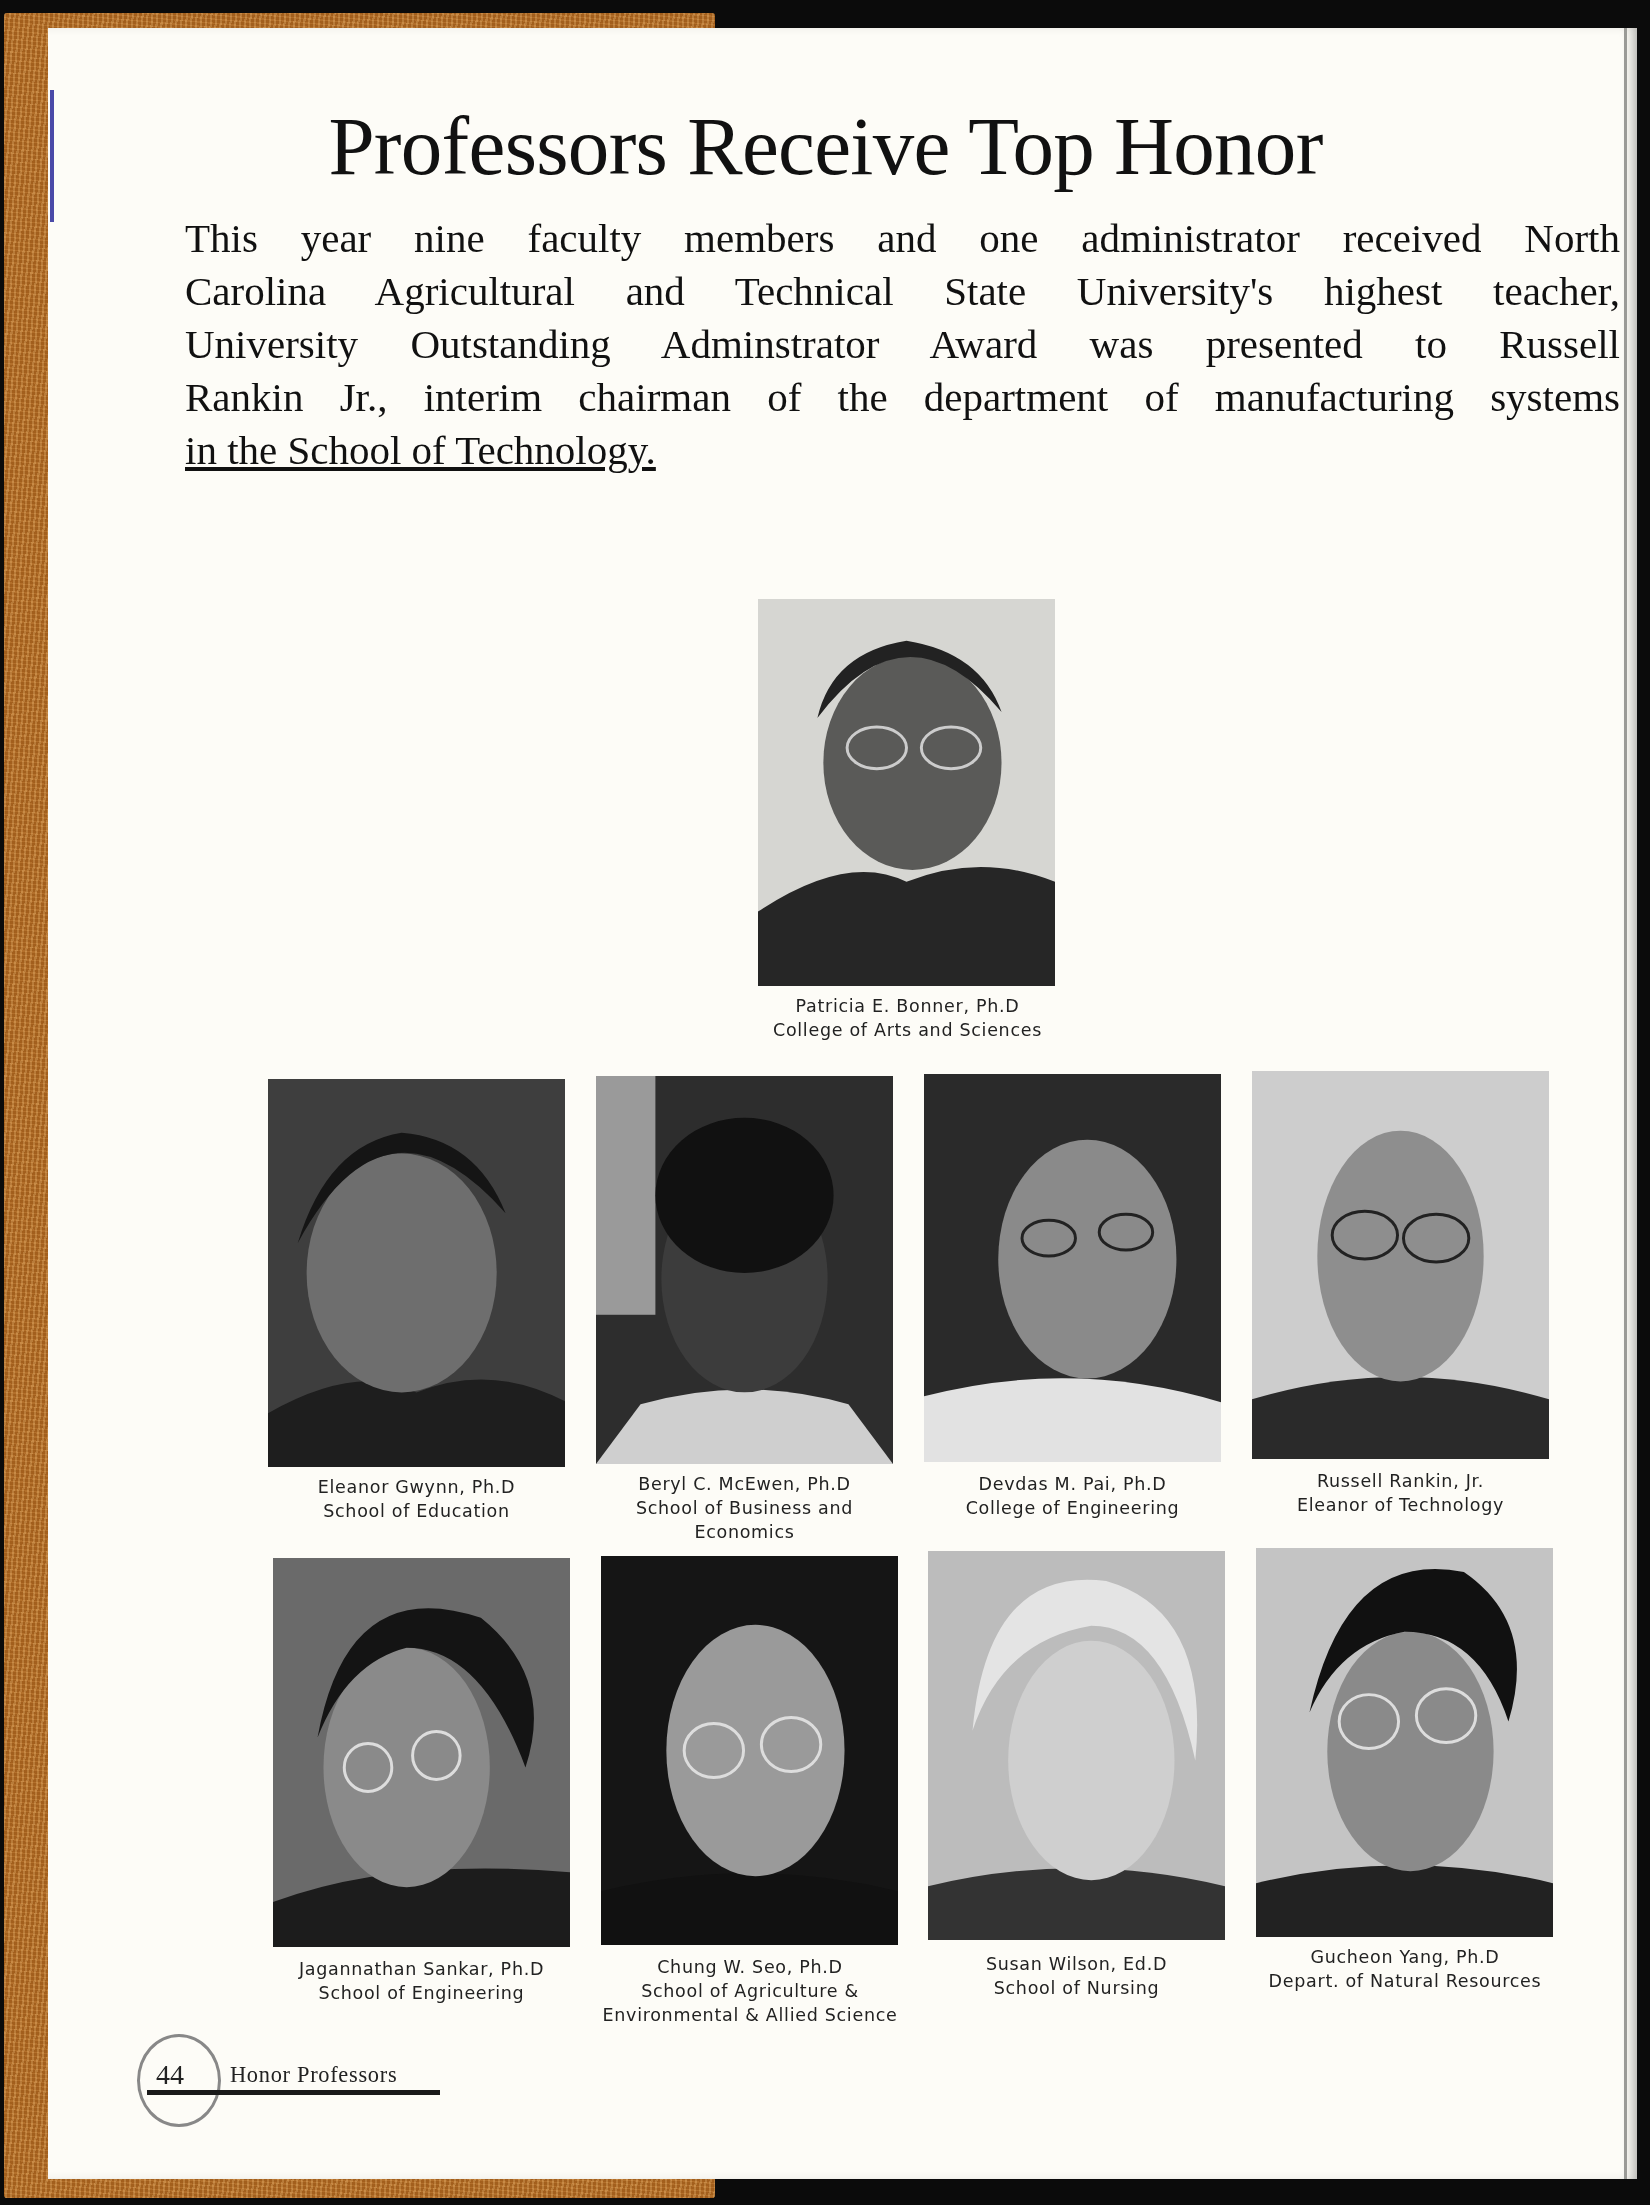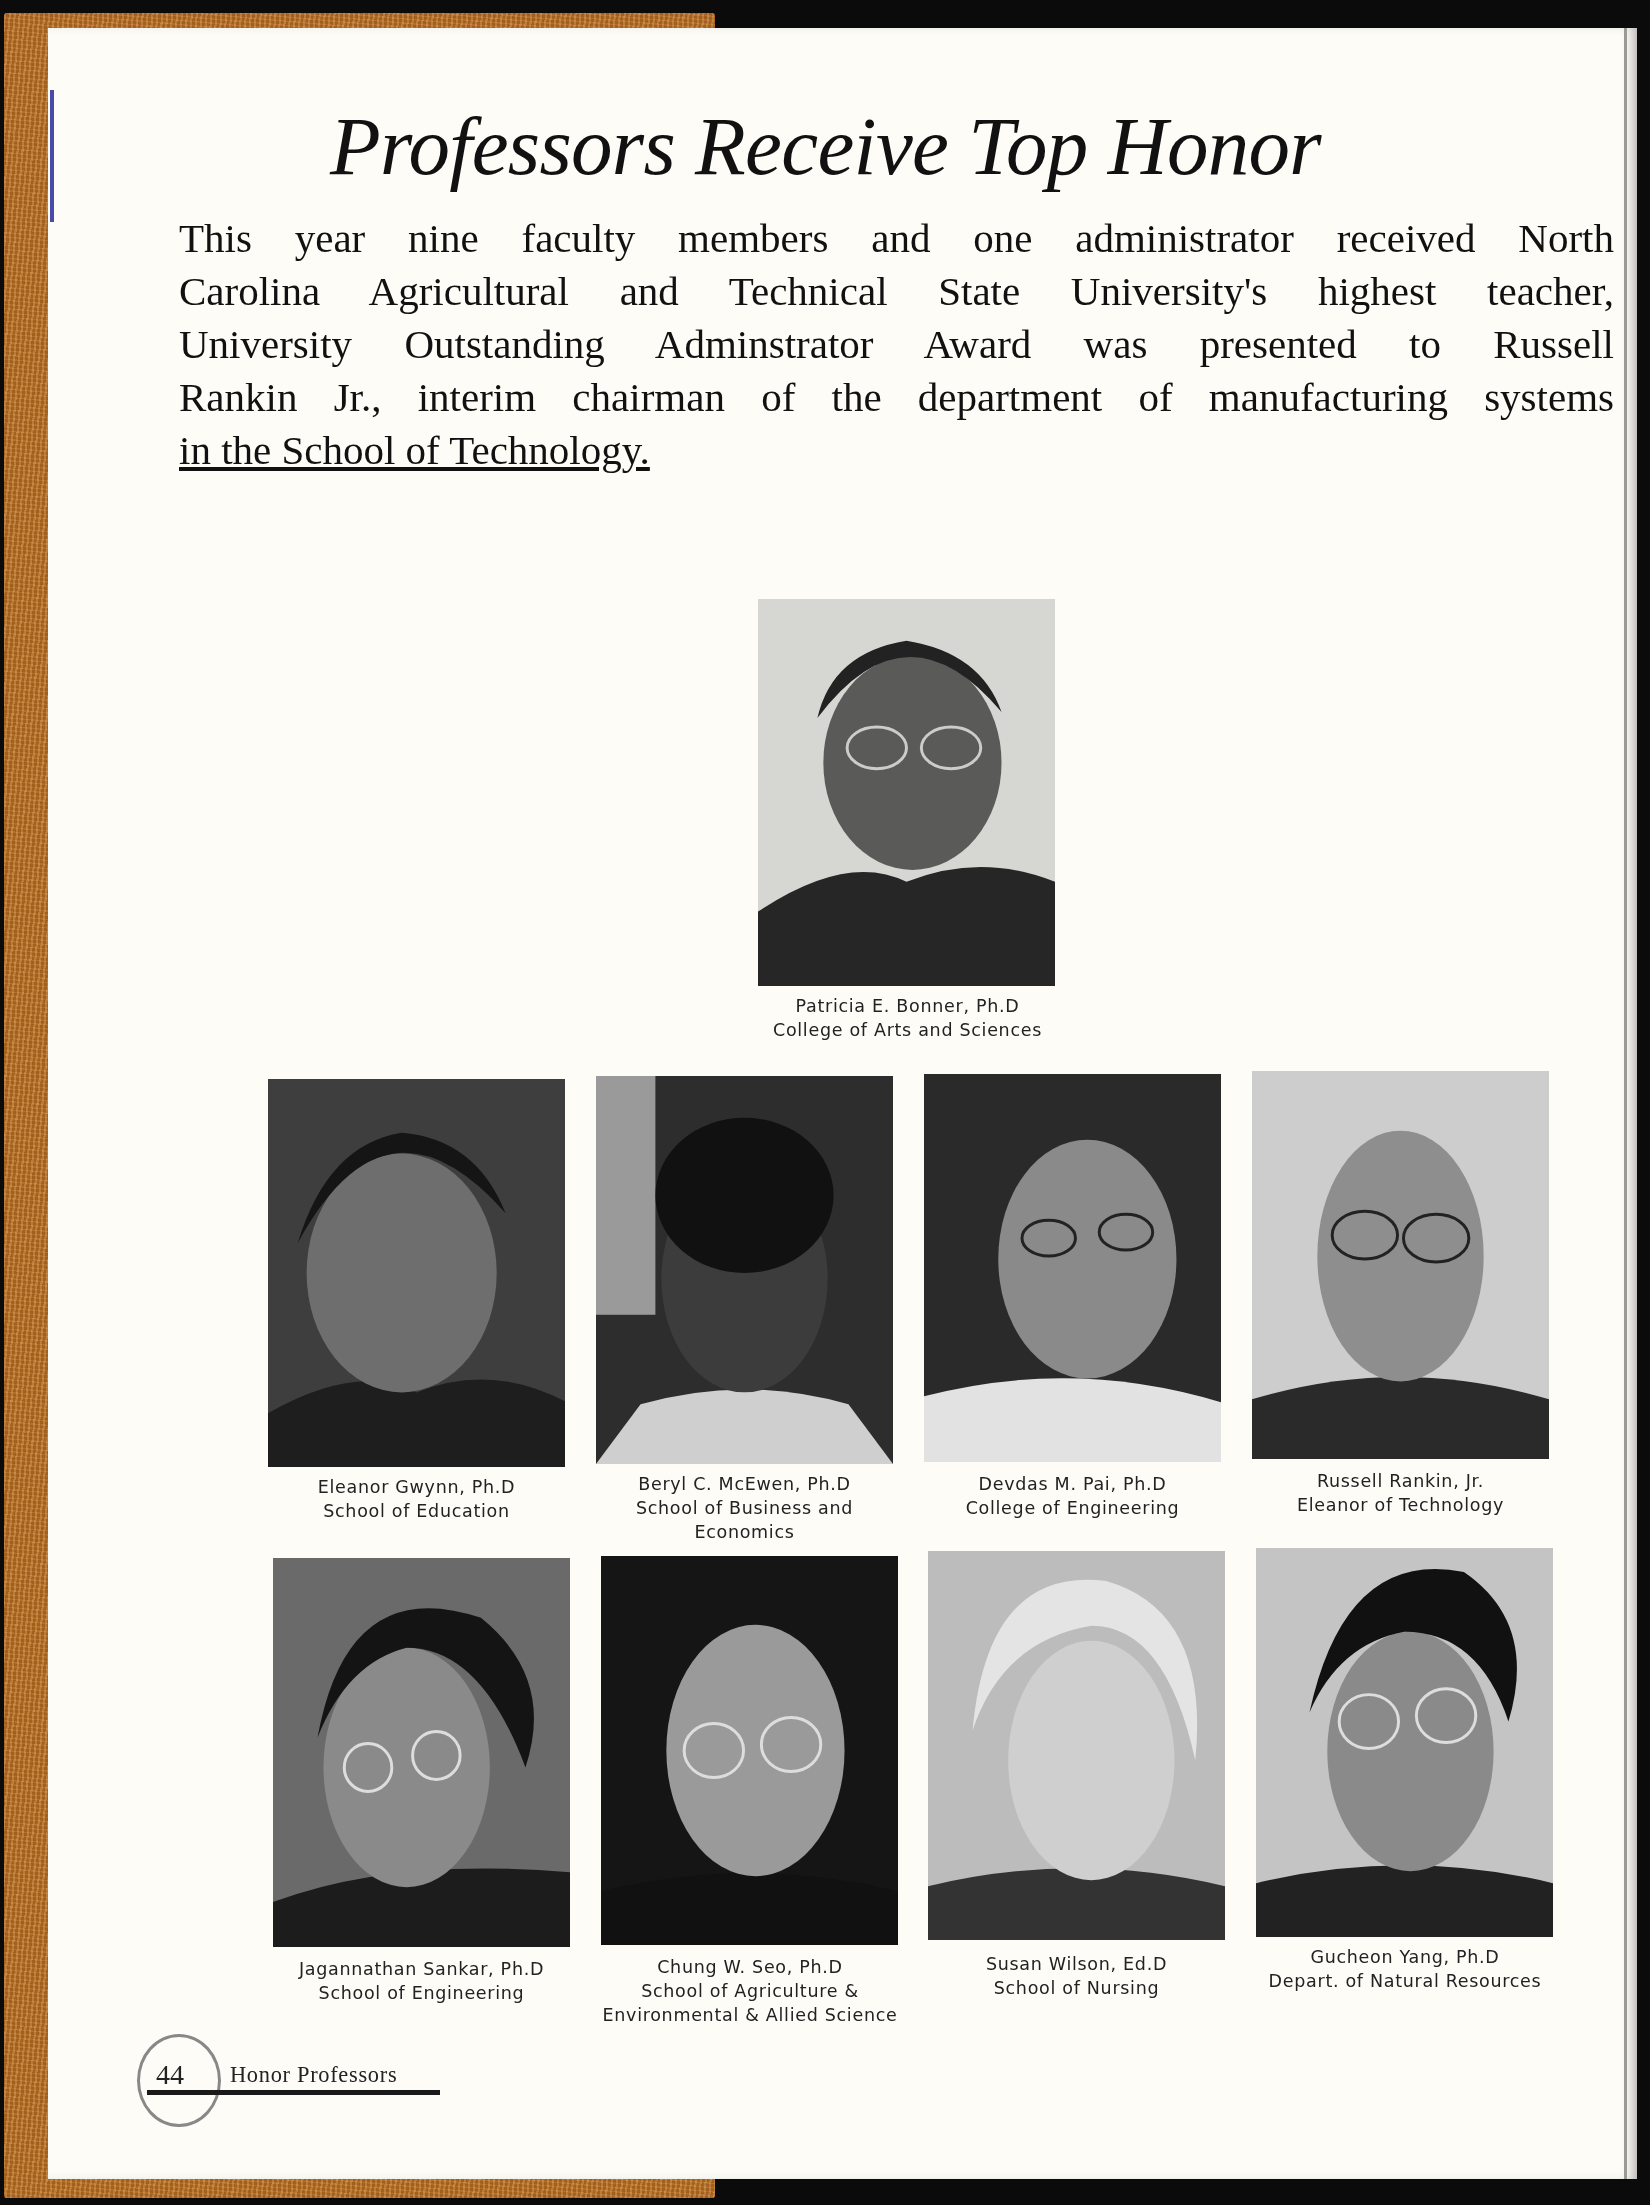--- a/index.html
+++ b/index.html
@@ -26,24 +26,23 @@
     background:#9a9a96;
   }
   .tab-marker {
     position:absolute; left:50px; top:90px; width:4.2px; height:132px;
     background:#4a4aa8;
   }
   .title {
     position:absolute; left:0; width:1651px; top:105px; text-align:center;
     font-size:83px; color:#111; letter-spacing:-0.7px; line-height:1;
     font-family:"Liberation Serif", serif;
-    font-style:italic;
   }
   .body {
-    position:absolute; left:179px; width:1435px; top:212px;
+    position:absolute; left:185px; width:1435px; top:212px;
     font-size:41px; line-height:53px; color:#111;
     font-family:"Liberation Serif", serif;
   }
   .body .line { display:block; text-align:justify; text-align-last:justify; white-space:nowrap; }
   .body .line.last { text-align-last:left;text-decoration:underline; }
 
   .photo {
     position:absolute; overflow:hidden; background:#5a5a5a;
   }
   .photo svg { width:100%; height:100%; display:block; }

